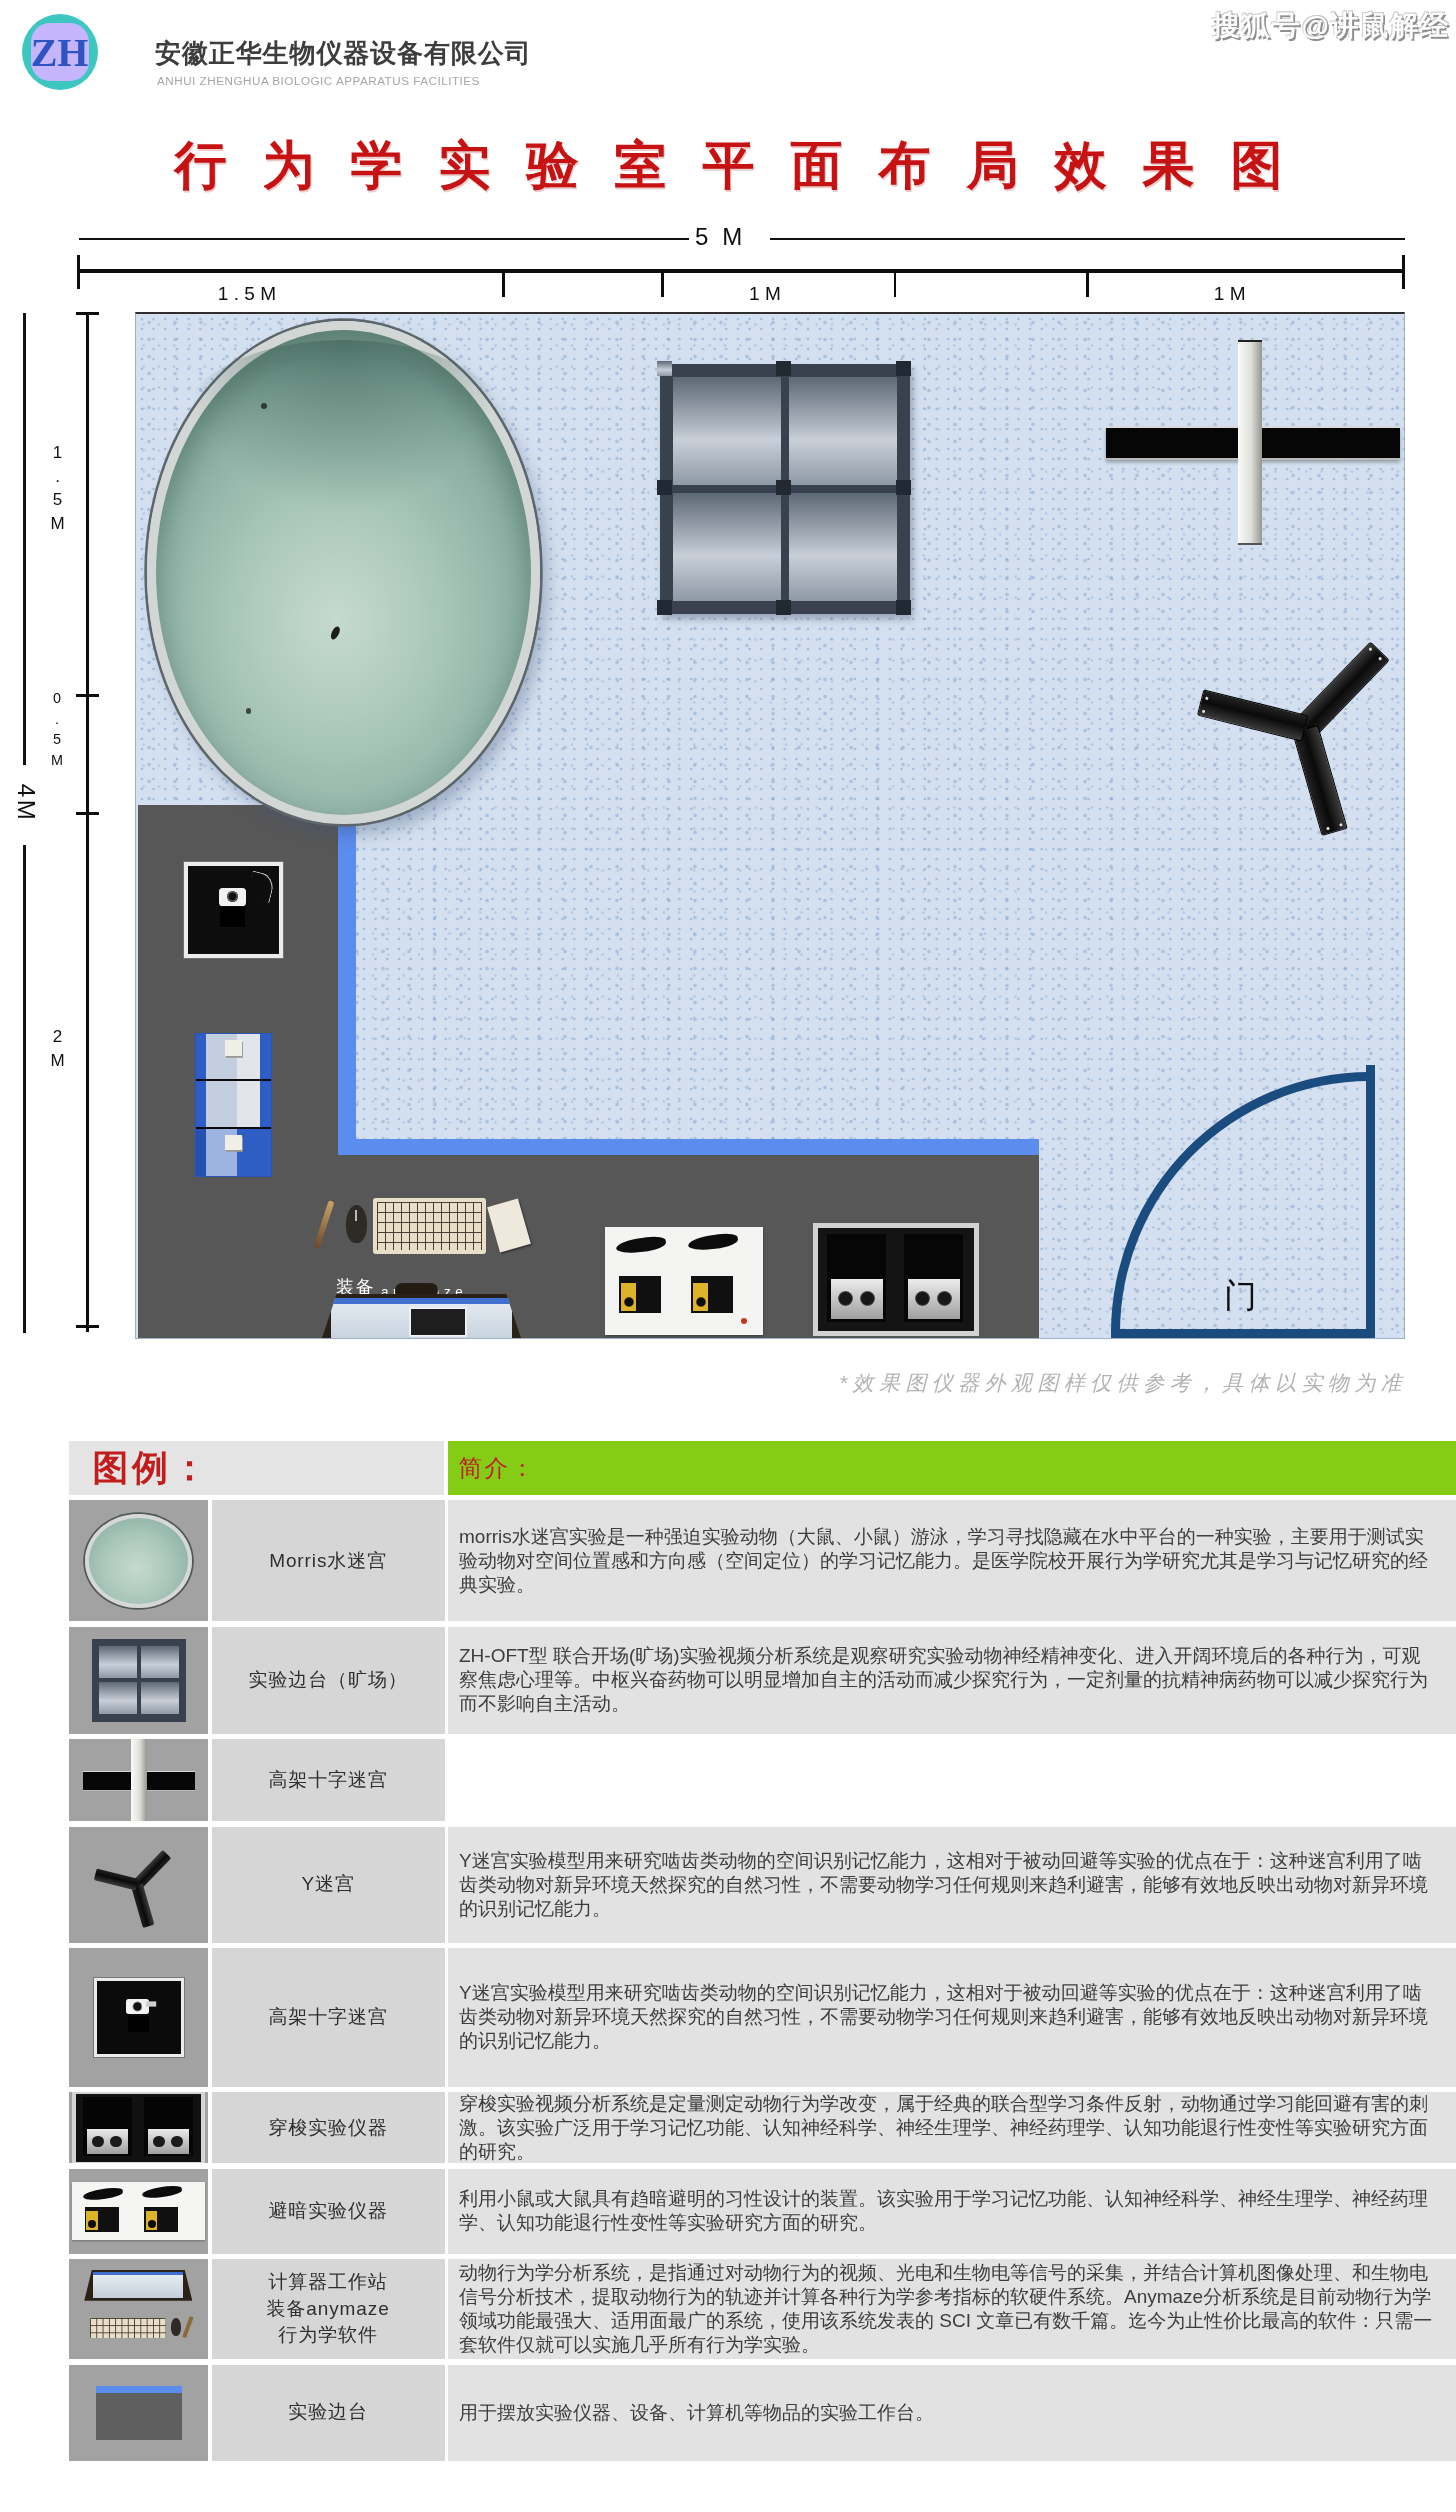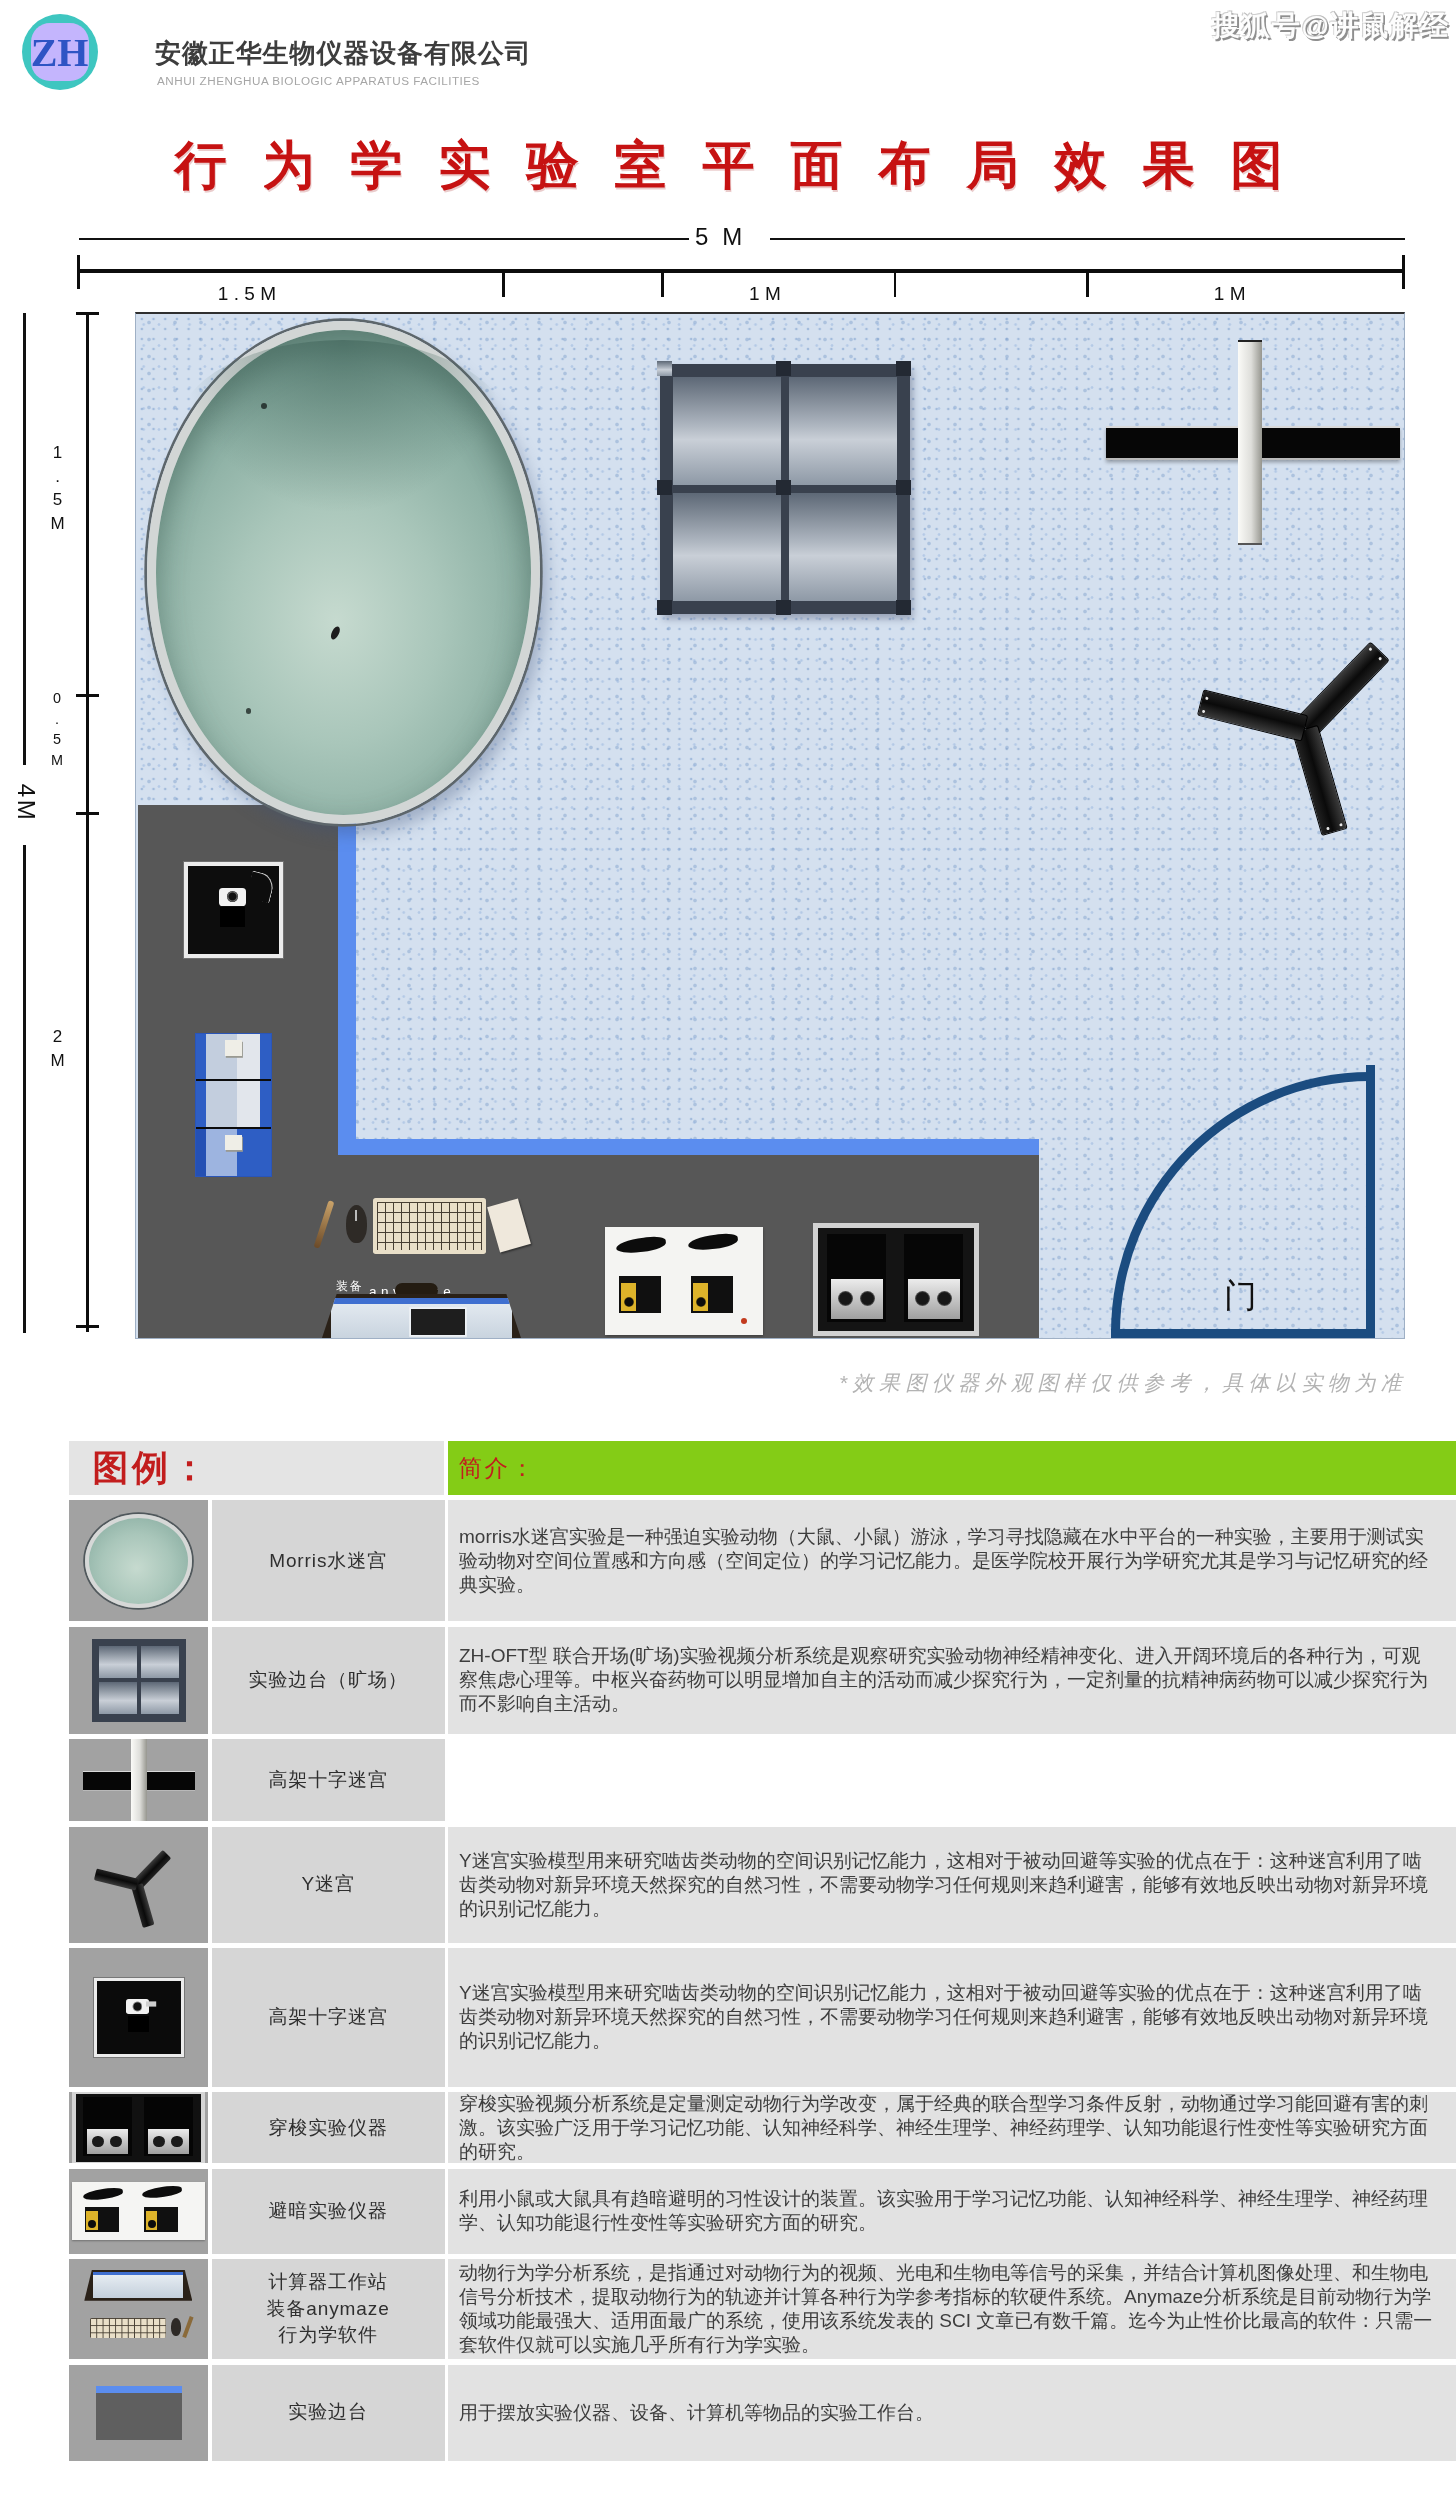--- a/index.html
+++ b/index.html
@@ -120,21 +120,21 @@
   .mouse{position:absolute;left:210px;top:891px;width:21px;height:38px;background:#2e2a26;border-radius:50% 50% 45% 45%;}
   .mouse::before{content:"";position:absolute;left:9px;top:5.4px;width:1.8px;height:10.8px;background:#bbb;}
   .keyboard{position:absolute;left:237px;top:884px;width:113px;height:56px;background:#e9dfc8;border-radius:2.7px;
       padding:3.6px;box-sizing:border-box;}
   .keyboard::before{content:"";display:block;width:100%;height:100%;
       background-image:linear-gradient(#473f33 1.4px,transparent 1.4px),linear-gradient(90deg,#473f33 1.4px,transparent 1.4px);
       background-size:8px 10px;}
   .notepad{position:absolute;left:357px;top:888px;width:32px;height:47px;background:#efe8dc;transform:rotate(-16deg);
       box-shadow:0.9px 1.8px 1.8px rgba(0,0,0,.4);}
   .ws-label{position:absolute;left:200px;top:942px;width:162px;display:flex;align-items:center;gap:5.4px;color:#fff;}
-  .ws-prefix{font-size:12px;letter-spacing:1.8px;}
+  .ws-prefix{font-size:18px;letter-spacing:1.8px;}
   .ws-lines{display:flex;flex-direction:column;line-height:1.25;margin-top:28px;}
   .ws-l1{font-size:13.5px;letter-spacing:4.5px;}
   .ws-l2{font-size:13.5px;letter-spacing:1.8px;}
   .stand{position:absolute;left:259px;top:969px;width:43px;height:15.3px;background:#241c12;border-radius:7.2px;}
   .monitor{position:absolute;left:182px;top:980px;width:207px;height:56px;background:#2a2118;
       clip-path:polygon(9% 0,91% 0,100% 100%,0 100%);padding:3.6px 12.6px;box-sizing:border-box;}
   .monitor .scr{position:relative;width:100%;height:100%;background:linear-gradient(#e6ecf2,#c3cfdb);}
   .monitor .scr::before{content:"";position:absolute;left:0;top:0;width:100%;height:6.3px;background:#3f6fd0;}
   .monitor .scr::after{content:"";position:absolute;left:44%;top:24%;width:30%;height:52%;background:#1e1e1e;
       box-shadow:0 0 0 1.8px #eef2f6;}

